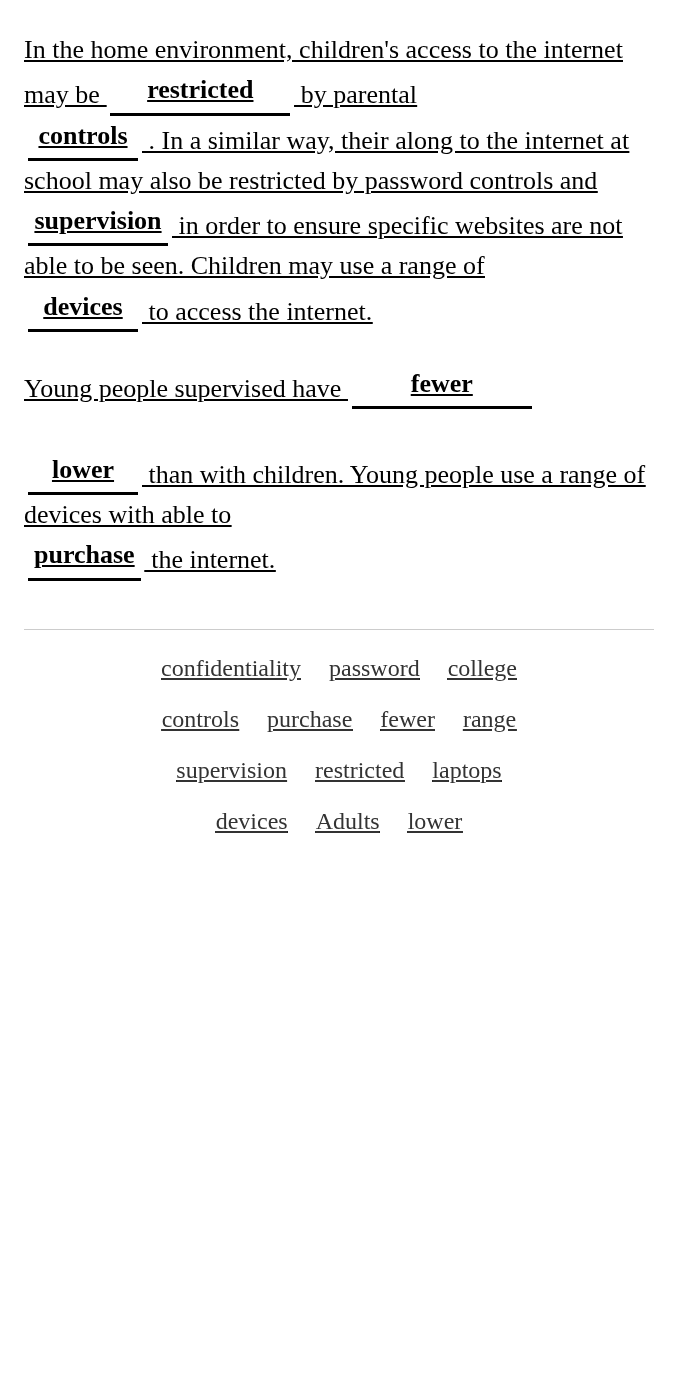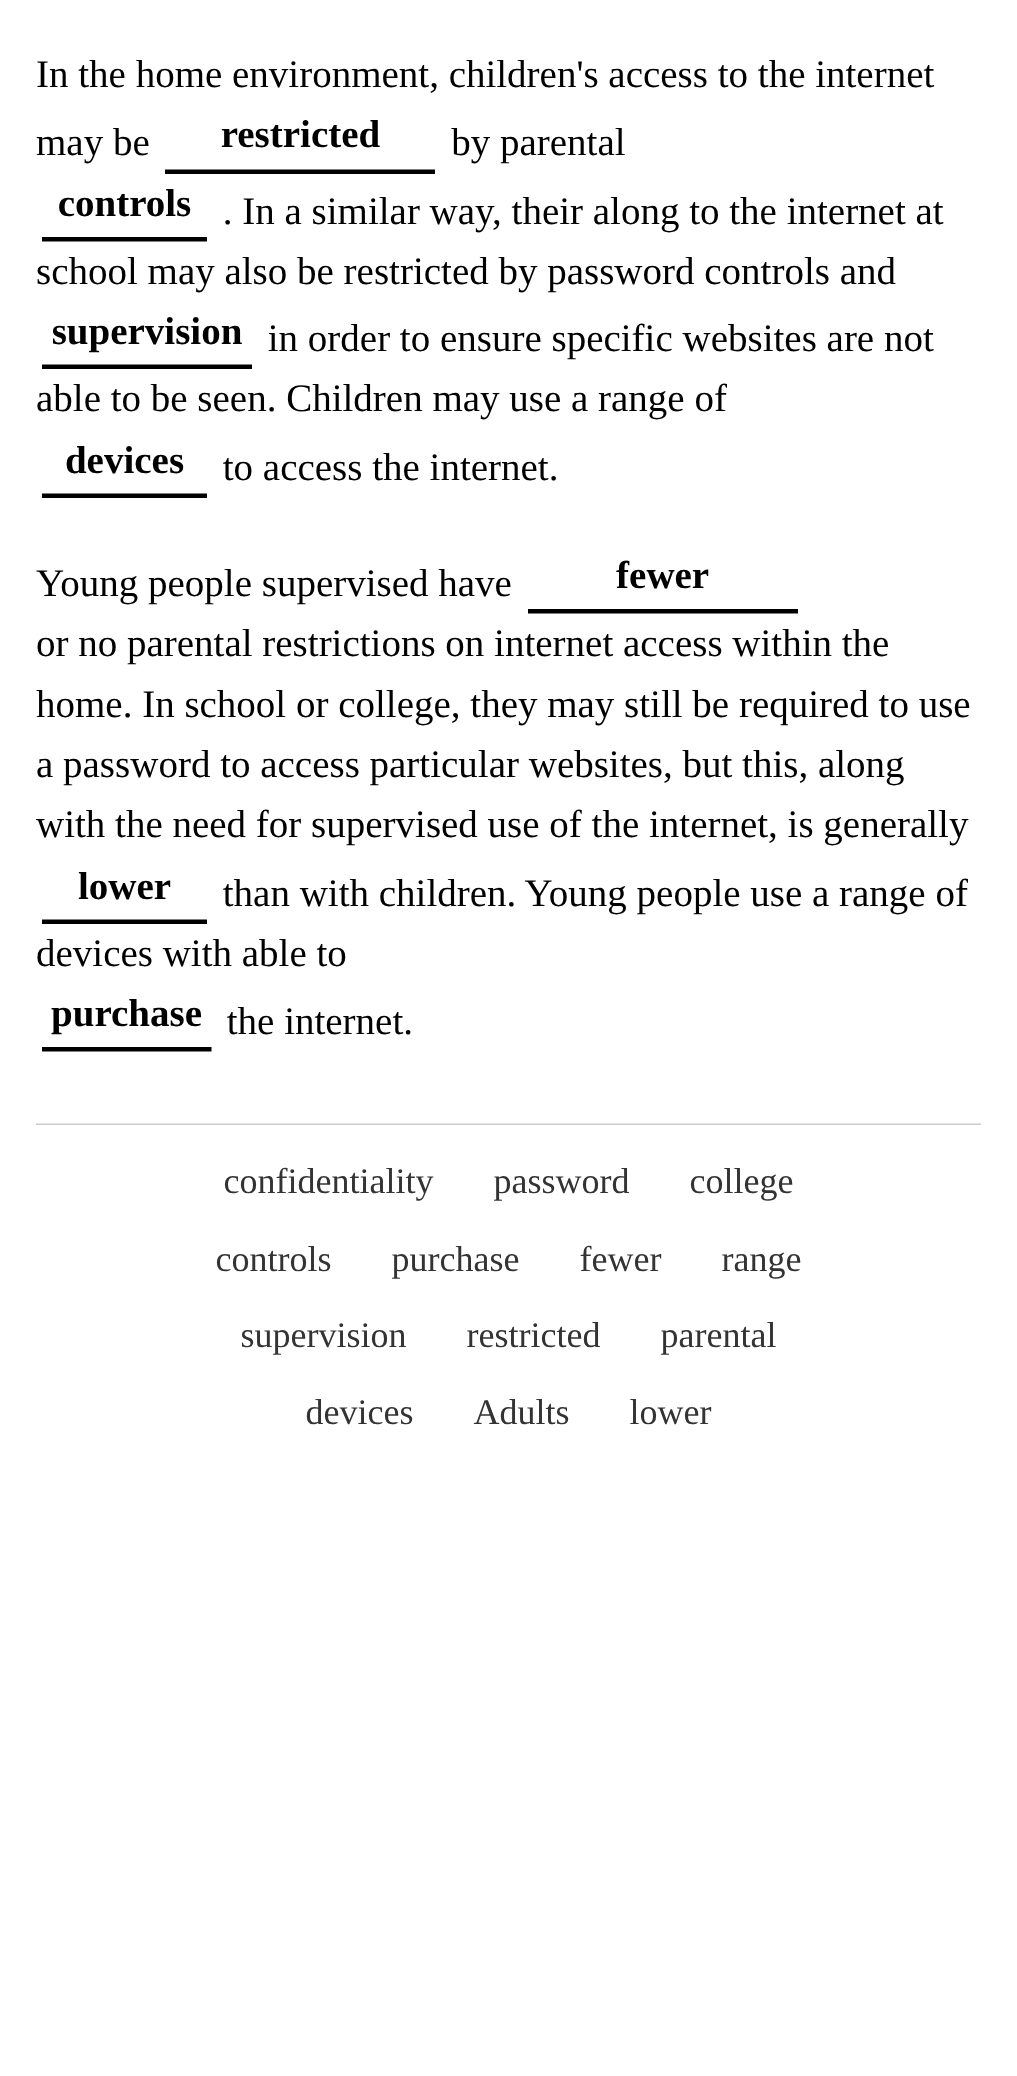--- a/index.html
+++ b/index.html
@@ -1,18 +1,19 @@
 <!DOCTYPE html>
 <html><head>
   <meta charset="utf-8">
   <style>
     * {
       margin: 0;
       padding: 0;
       box-sizing: border-box;
+      text-decoration: underline;
     }
 
     body {
       width: 678px;
       min-height: 1384px;
       background: #ffffff;
       font-family: Georgia, 'Times New Roman', serif;
       font-size: 26px;
       line-height: 1.55;
       color: #000000;
@@ -44,21 +45,21 @@
 
     .word-bank {
       margin-top: 48px;
       border-top: 1px solid #ccc;
       padding-top: 20px;
     }
 
     .word-bank-row {
       display: flex;
       justify-content: center;
-      gap: 40px;
+      gap: 28px;
       margin-bottom: 14px;
       flex-wrap: wrap;
     }
 
     .word-bank-item {
       font-size: 24px;
       color: #333;
       font-family: Georgia, serif;
     }
   </style>
@@ -76,21 +77,20 @@
   <span>in order to ensure specific websites are not able to be seen. Children may use a range of</span>
   <br>
   <span class="blank blank-narrow">devices</span>
   <span>to access the internet.</span>
 </div>
 
 <div class="paragraph">
   <span>Young people supervised have</span>
   <span class="blank blank-wide">fewer</span>
   <br>
-  <span>or no parental restrictions on internet access within the home. In school or college, they may still be required to use a password to access particular websites, but this, along with the need for supervised use of the internet, is generally</span>
   <br>
   <span class="blank blank-narrow">lower</span>
   <span>than with children. Young people use a range of devices with able to</span>
   <br>
   <span class="blank blank-narrow">purchase</span>
   <span>the internet.</span>
 </div>
 
 <div class="word-bank">
 <div class="word-bank-row">
@@ -100,20 +100,20 @@
     </div>
     <div class="word-bank-row">
       <span class="word-bank-item">controls</span>
       <span class="word-bank-item">purchase</span>
       <span class="word-bank-item">fewer</span>
       <span class="word-bank-item">range</span>
     </div>
     <div class="word-bank-row">
       <span class="word-bank-item">supervision</span>
       <span class="word-bank-item">restricted</span>
-      <span class="word-bank-item">parental</span>
+      <span class="word-bank-item">laptops</span>
     </div>
     <div class="word-bank-row">
       <span class="word-bank-item">devices</span>
       <span class="word-bank-item">Adults</span>
       <span class="word-bank-item">lower</span>
     </div>
   </div>
 
 </body></html>

